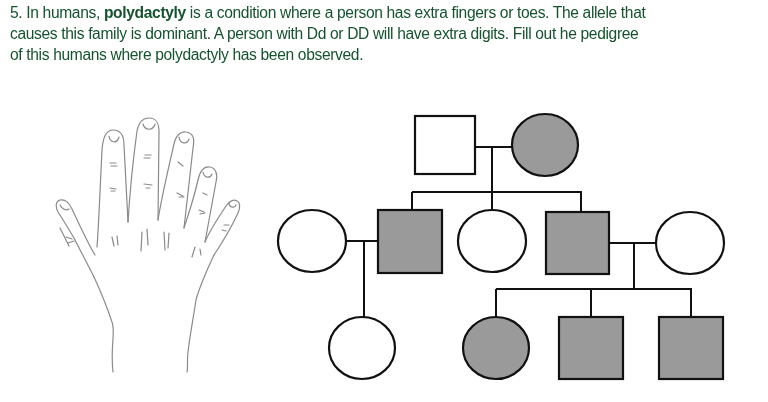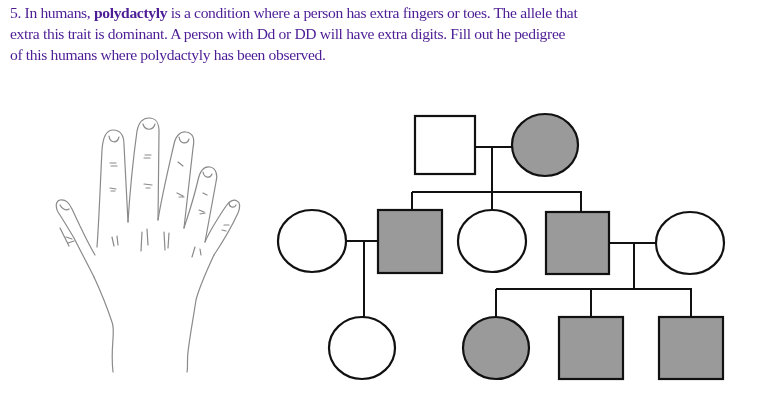--- a/index.html
+++ b/index.html
@@ -1,31 +1,31 @@
 <!DOCTYPE html>
 <html><head>
 <meta charset="utf-8">
 <style>
   html, body { margin: 0; padding: 0; background: #ffffff; }
   body { width: 768px; height: 402px; position: relative; overflow: hidden; font-family: "Liberation Sans", sans-serif; }
   .question {
     position: absolute; left: 10px; top: 2px; width: 750px;
-    font-size: 15.6px; line-height: 21px; color: #4c1d95;
-    font-family: Liberation Serif, serif;
+    font-size: 15.6px; line-height: 21px; color: #14532d;
+    font-family: Liberation Sans, sans-serif;
     letter-spacing: -0.35px;
   }
   .question b { font-weight: bold; }
   .fig { position: absolute; left: 0; top: 0; }
 </style>
 </head>
 <body>
 
 <div class="question">
   <div><span>5.</span><span> In humans, </span><b>polydactyly</b><span> is a condition where a person has extra fingers or toes.  The allele that</span></div>
-  <div>extra this trait is dominant.  A person with Dd or DD will have extra digits.   Fill out he pedigree</div>
+  <div>causes this family is dominant.  A person with Dd or DD will have extra digits.   Fill out he pedigree</div>
   <div>of this humans where polydactyly has been observed.</div>
 </div>
 
 <svg class="fig" width="768" height="402" viewBox="0 0 768 402">
 
   <g fill="none" stroke="#8a8a8a" stroke-width="1.2" stroke-linecap="round" stroke-linejoin="round">
 
     <path d="M94,277 C88,265 80,250 74,238 C68,228 62,218 58,212 C55,206 56,201 60,200 C66,199 69,203 72,209 L80,226 C84,234 88,243 95,255"></path>
     <path d="M60,205 C62,209 66,211 69,209"></path>
     <path d="M69,246 C66,240 63,234 60,228"></path>

